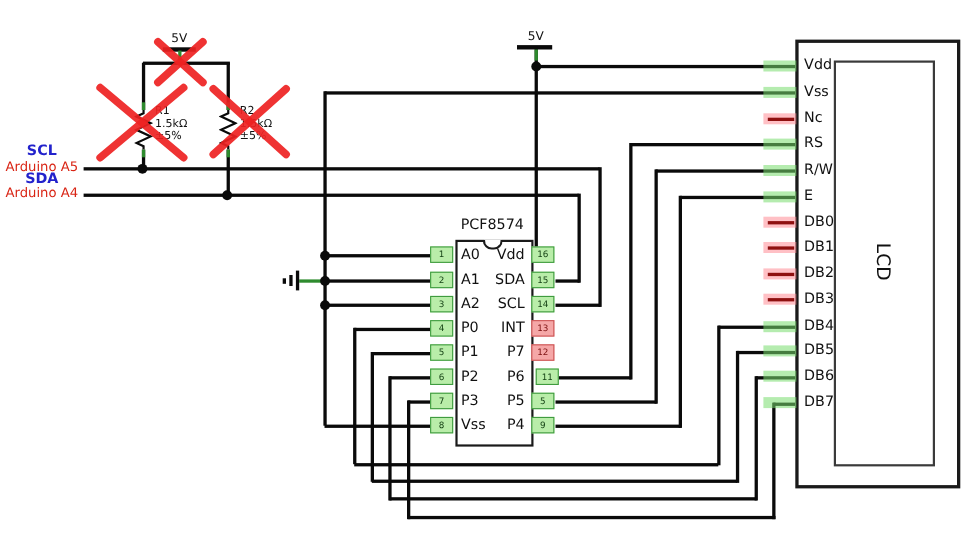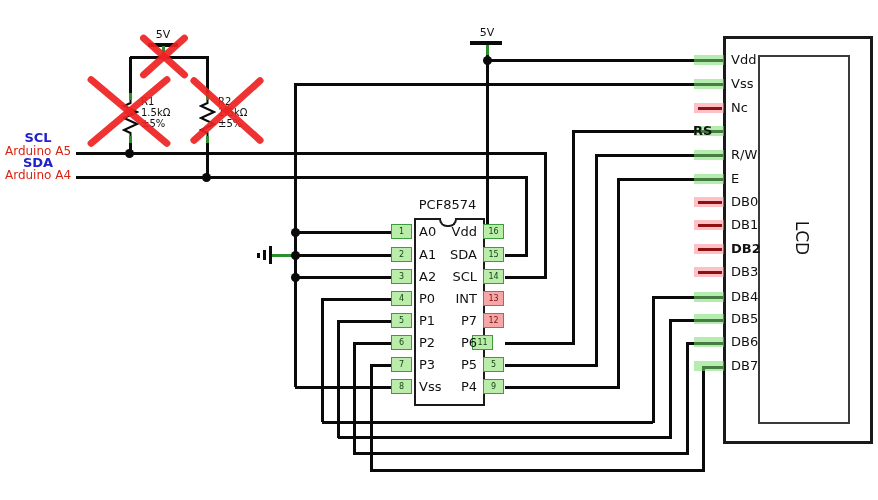--- a/index.html
+++ b/index.html
@@ -153,21 +153,21 @@
   <div class="pinbox g" style="left:391px;top:313px;"><span>5</span></div>
   <div class="pinbox g" style="left:391px;top:335px;"><span>6</span></div>
   <div class="pinbox g" style="left:391px;top:357px;"><span>7</span></div>
   <div class="pinbox g" style="left:391px;top:379px;"><span>8</span></div>
 
   <div class="pinbox g" style="left:483px;top:224px;"><span>16</span></div>
   <div class="pinbox g" style="left:483px;top:247px;"><span>15</span></div>
   <div class="pinbox g" style="left:483px;top:269px;"><span>14</span></div>
   <div class="pinbox r" style="left:483px;top:291px;"><span>13</span></div>
   <div class="pinbox r" style="left:483px;top:313px;"><span>12</span></div>
-  <div class="pinbox g" style="left:472px;top:335px;"><span>11</span></div>
+  <div class="pinbox g" style="left:487px;top:335px;"><span>11</span></div>
   <div class="pinbox g" style="left:483px;top:357px;"><span>5</span></div>
   <div class="pinbox g" style="left:483px;top:379px;"><span>9</span></div>
 
   <div class="chiplbl" style="left:419px;top:224px;">A0</div>
   <div class="chiplbl" style="left:419px;top:247px;">A1</div>
   <div class="chiplbl" style="left:419px;top:269px;">A2</div>
   <div class="chiplbl" style="left:419px;top:291px;text-align:center;">P0</div>
   <div class="chiplbl" style="left:419px;top:313px;">P1</div>
   <div class="chiplbl" style="left:419px;top:335px;">P2</div>
   <div class="chiplbl" style="left:419px;top:357px;">P3</div>
@@ -203,25 +203,25 @@
 
   <div class="wire h darkred" style="left:698px;top:107px;width:24px;"></div>
   <div class="wire h darkred" style="left:698px;top:201px;width:24px;"></div>
   <div class="wire h darkred" style="left:698px;top:224px;width:24px;"></div>
   <div class="wire h darkred" style="left:698px;top:248px;width:24px;"></div>
   <div class="wire h darkred" style="left:698px;top:271px;width:24px;"></div>
 
   <div class="lcdpin" style="left:731px;top:52px;">Vdd</div>
   <div class="lcdpin" style="left:731px;top:76px;">Vss</div>
   <div class="lcdpin" style="left:731px;top:100px;text-align:right;">Nc</div>
-  <div class="lcdpin" style="left:693px;top:123px;font-weight:bold;">RS</div>
+  <div class="lcdpin" style="left:731px;top:123px;">RS</div>
   <div class="lcdpin" style="left:731px;top:147px;">R/W</div>
   <div class="lcdpin" style="left:731px;top:171px;">E</div>
   <div class="lcdpin" style="left:731px;top:194px;">DB0</div>
   <div class="lcdpin" style="left:731px;top:217px;">DB1</div>
-  <div class="lcdpin" style="left:731px;top:241px;font-weight:bold;">DB2</div>
+  <div class="lcdpin" style="left:731px;top:241px;">DB2</div>
   <div class="lcdpin" style="left:731px;top:264px;">DB3</div>
   <div class="lcdpin" style="left:731px;top:289px;">DB4</div>
   <div class="lcdpin" style="left:731px;top:311px;">DB5</div>
   <div class="lcdpin" style="left:731px;top:334px;">DB6</div>
   <div class="lcdpin" style="left:731px;top:358px;">DB7</div>
 
 </div>
 
 </body></html>

